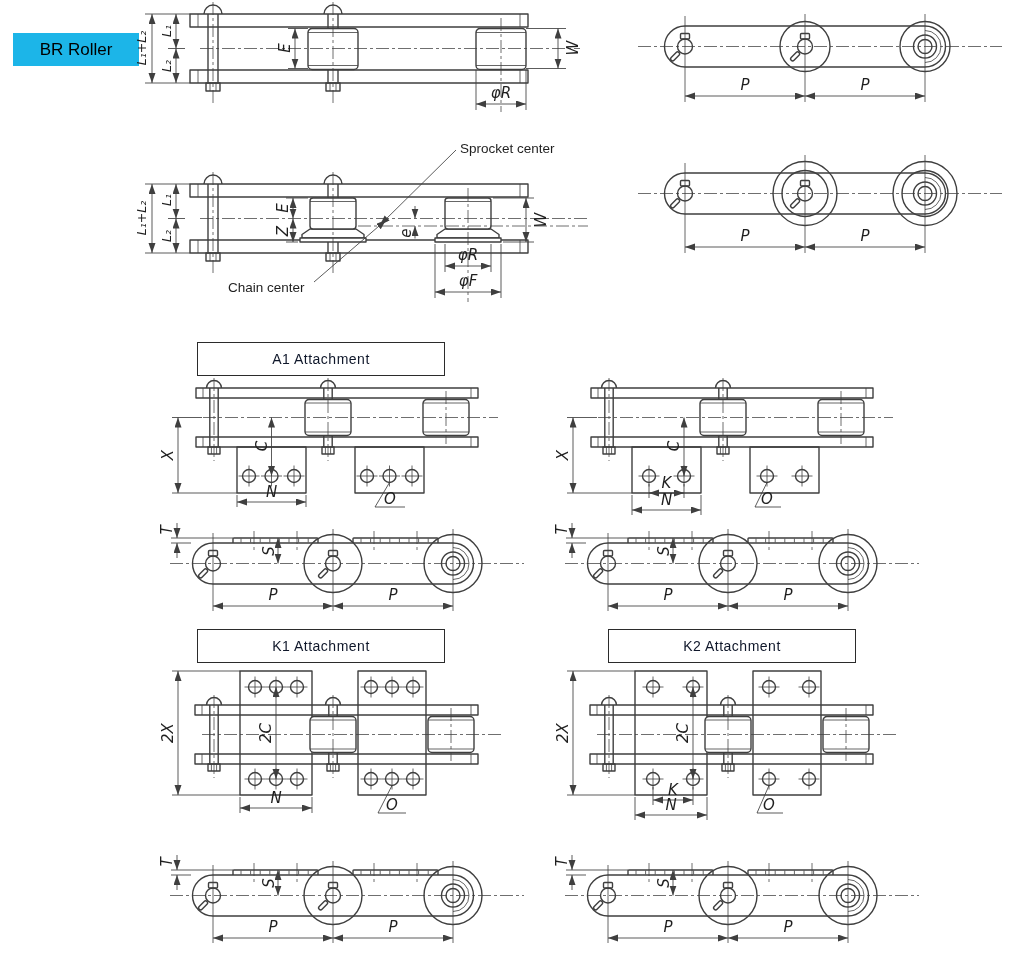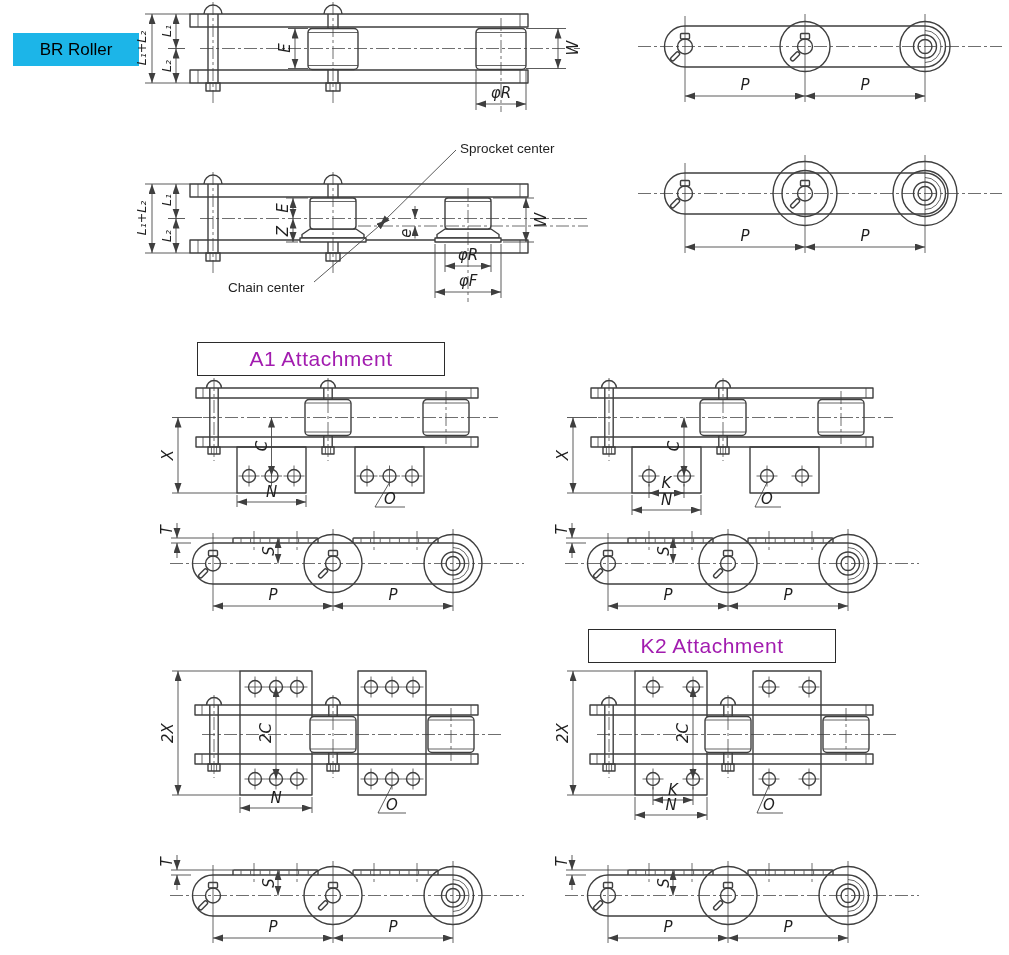--- a/index.html
+++ b/index.html
@@ -2,21 +2,21 @@
 <html style="--accent: #1CB5E8; --line: #3F3F3F; --text: #1F1F1F;"><head>
 <meta charset="utf-8">
 <style>
   html,body{margin:0;padding:0;background:#ffffff;}
   .page{position:relative;width:1009px;height:955px;background:#fff;overflow:hidden;
         font-family:"Liberation Sans",sans-serif;}
   .abs{position:absolute;}
   .tag{position:absolute;width:126px;height:33px;background:var(--accent,#1CB5E8);
        color:#000000;font-size:17px;display:flex;align-items:center;justify-content:center;}
   .tbox{position:absolute;width:246px;height:32px;border:1.6px solid #2b2b2b;background:#fff;
-        color:#a21caf;font-size:21px;display:flex;align-items:center;justify-content:center;
+        color:#0f172a;font-size:14px;display:flex;align-items:center;justify-content:center;
         letter-spacing:.5px;}
   
   .o{fill:none;stroke:var(--line,#3F3F3F);stroke-width:1.4;stroke-linejoin:round;}
   .of{fill:#fff;stroke:var(--line,#3F3F3F);stroke-width:1.4;stroke-linejoin:round;}
   .t{fill:none;stroke:var(--line,#3F3F3F);stroke-width:.8;}
   .c{fill:none;stroke:var(--line,#3F3F3F);stroke-width:.75;stroke-dasharray:13 3 3 3;}
   .d{fill:none;stroke:var(--line,#3F3F3F);stroke-width:.85;}
   text{user-select:none;}
   .dt{font:italic 15px "DejaVu Sans",sans-serif;fill:var(--text,#1F1F1F);}
   .dt2{font:italic 12.5px "DejaVu Sans",sans-serif;fill:var(--text,#1F1F1F);}
@@ -396,20 +396,23 @@
     <line class="d" x1="19" y1="55" x2="19" y2="40" marker-end="url(#ar)"></line>
     <text class="dt" transform="rotate(-90 10 27)" x="10" y="31" text-anchor="middle">T</text>
     <line class="d" x1="120" y1="35" x2="120" y2="60.5" marker-start="url(#ar)" marker-end="url(#ar)"></line>
     <text class="dt" transform="rotate(-90 112 48)" x="112" y="52" text-anchor="middle">S</text>
     <line class="d" x1="55" y1="103" x2="175" y2="103" marker-start="url(#ar)" marker-end="url(#ar)"></line>
     <line class="d" x1="175" y1="103" x2="295" y2="103" marker-start="url(#ar)" marker-end="url(#ar)"></line>
     <text class="dt" x="115" y="97" text-anchor="middle">P</text>
     <text class="dt" x="235" y="97" text-anchor="middle">P</text>
   </svg>
 
+  <div class="tbox" style="left:197px;top:629px">
+    <span>K1 Attachment</span>
+  </div>
 
   <svg class="abs" style="left:158px;top:653px" width="355" height="185" viewBox="0 0 355 185">
     <rect class="o" x="82" y="18" width="72" height="124"></rect>
     <rect class="o" x="200" y="18" width="68" height="124"></rect>
     <rect class="o" x="37" y="52" width="283" height="10"></rect>
     <rect class="o" x="37" y="101" width="283" height="10"></rect>
     <line class="t" x1="44" y1="52" x2="44" y2="62"></line>
       <line class="t" x1="313" y1="52" x2="313" y2="62"></line>
     <line class="t" x1="44" y1="101" x2="44" y2="111"></line>
       <line class="t" x1="313" y1="101" x2="313" y2="111"></line>
@@ -470,21 +473,21 @@
     <line class="d" x1="19" y1="55" x2="19" y2="40" marker-end="url(#ar)"></line>
     <text class="dt" transform="rotate(-90 10 27)" x="10" y="31" text-anchor="middle">T</text>
     <line class="d" x1="120" y1="35" x2="120" y2="60.5" marker-start="url(#ar)" marker-end="url(#ar)"></line>
     <text class="dt" transform="rotate(-90 112 48)" x="112" y="52" text-anchor="middle">S</text>
     <line class="d" x1="55" y1="103" x2="175" y2="103" marker-start="url(#ar)" marker-end="url(#ar)"></line>
     <line class="d" x1="175" y1="103" x2="295" y2="103" marker-start="url(#ar)" marker-end="url(#ar)"></line>
     <text class="dt" x="115" y="97" text-anchor="middle">P</text>
     <text class="dt" x="235" y="97" text-anchor="middle">P</text>
   </svg>
 
-  <div class="tbox" style="left:588px;top:629px">
+  <div class="tbox" style="left:608px;top:629px">
     <span>K2 Attachment</span>
   </div>
 
   <svg class="abs" style="left:553px;top:653px" width="355" height="185" viewBox="0 0 355 185">
     <rect class="o" x="82" y="18" width="72" height="124"></rect>
     <rect class="o" x="200" y="18" width="68" height="124"></rect>
     <rect class="o" x="37" y="52" width="283" height="10"></rect>
     <rect class="o" x="37" y="101" width="283" height="10"></rect>
     <line class="t" x1="44" y1="52" x2="44" y2="62"></line>
       <line class="t" x1="313" y1="52" x2="313" y2="62"></line>

